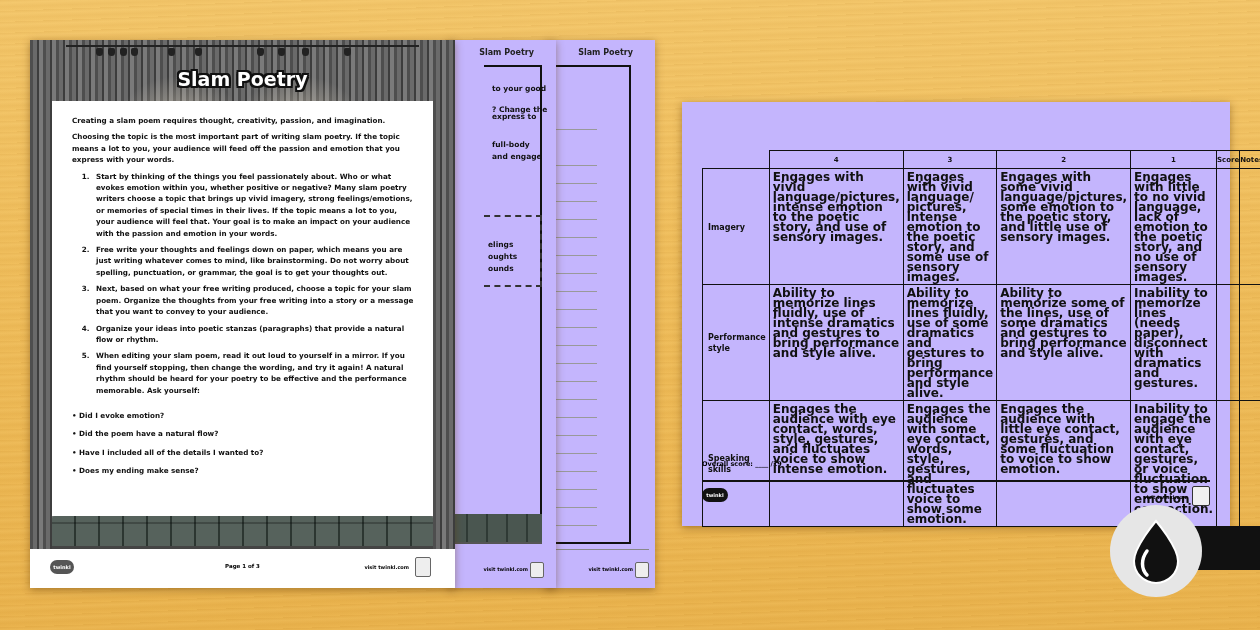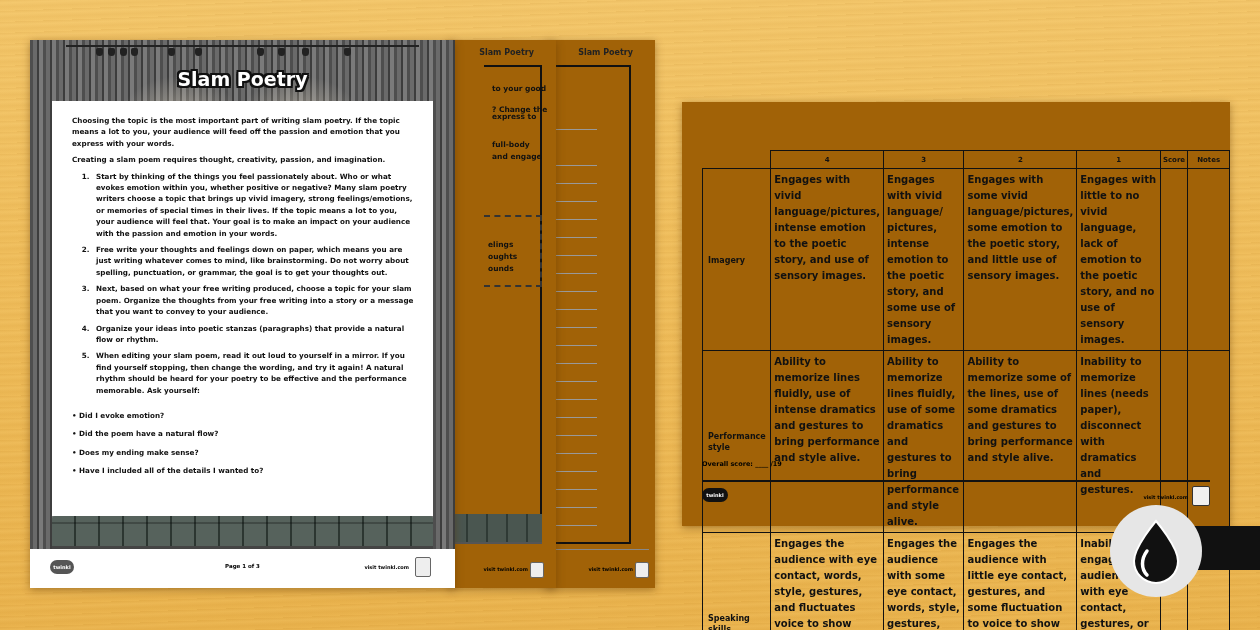--- a/index.html
+++ b/index.html
@@ -6,21 +6,21 @@
   html, body { width: 1260px; height: 630px; overflow: hidden; }
   body {
     position: relative;
     font-family: "DejaVu Sans", sans-serif;
     background:
       repeating-linear-gradient(178deg, rgba(180,120,30,0.10) 0px, rgba(255,220,140,0.10) 3px, rgba(190,130,40,0.08) 7px, rgba(255,210,120,0.06) 11px),
       linear-gradient(180deg, #f3c66a 0%, #efbd5b 40%, #e9b24c 100%);
   }
   .sheet {
     position: absolute;
-    background: #a16207;
+    background: #c4b5fd;
     box-shadow: 0 2px 8px rgba(90,50,0,0.45);
   }
   
   #page3 { left: 545px; top: 40px; width: 110px; height: 548px; }
   #page3 .hdr { position: absolute; right: 22px; top: 8px; font-size: 8px; font-weight: bold; color: #222; }
   #page3 .box { position: absolute; left: 0; right: 24px; top: 25px; bottom: 44px; border: 2px solid #111; border-left: none; }
   #page3 .line { position: absolute; left: 0; width: 52px; height: 1px; background: #999; }
   #page3 .foot { position: absolute; right: 22px; bottom: 16px; font-size: 5px; font-weight: bold; }
   #page3 .flogo { position: absolute; right: 6px; bottom: 10px; width: 14px; height: 16px; border: 1px solid #666; border-radius: 2px; background: #eee; }
   #page3 .fline { position: absolute; left: 0; right: 6px; bottom: 38px; height: 1px; background: #888; }
@@ -76,21 +76,21 @@
   #page1 .pagenum { position: absolute; left: 0; right: 0; top: 14px; text-align: center; font-size: 5.5px; font-weight: bold; }
   #page1 .url { position: absolute; right: 46px; top: 15px; font-size: 5px; font-weight: bold; }
   #page1 .flogo { position: absolute; right: 24px; top: 8px; width: 16px; height: 20px; border: 1px solid #666; border-radius: 2px; background: #eee; }
 
   
   #rubric { left: 682px; top: 102px; width: 548px; height: 424px; }
   #rubric .rtitle { position: absolute; left: 0; right: 0; top: 18px; text-align: center; font-size: 19px; font-weight: bold; color: #111; }
   #rubric table { position: absolute; left: 20px; top: 48px; border-collapse: collapse; color: #111; }
   #rubric th { font-size: 7px; font-weight: bold; height: 18px; border: 1.5px solid #111; text-align: center; }
   #rubric th.blank { border: none; border-bottom: 1.5px solid #111; }
-  #rubric td { border: 1.5px solid #111; font-size: 10px; font-weight: bold; line-height: 16px; vertical-align: top; padding: 3px 3px 2px 3px; height: 94px; }
+  #rubric td { border: 1.5px solid #111; font-size: 12px; font-weight: bold; line-height: 10px; vertical-align: top; padding: 3px 3px 2px 3px; height: 94px; }
   #rubric td.crit { vertical-align: middle; font-size: 8px; line-height: 11px; padding-left: 5px; }
   #rubric .overall { position: absolute; left: 20px; top: 358px; font-size: 6.5px; font-weight: bold; }
   #rubric .fline { position: absolute; left: 20px; right: 20px; top: 378px; height: 2px; background: #111; }
   #rubric .twinkl { position: absolute; left: 20px; top: 386px; width: 26px; height: 14px; background: #111; border-radius: 8px; color: #fff; font-size: 5px; text-align: center; line-height: 14px; font-weight: bold; }
   #rubric .url { position: absolute; right: 42px; top: 392px; font-size: 5px; font-weight: bold; }
   #rubric .flogo { position: absolute; right: 20px; top: 384px; width: 18px; height: 20px; border: 1.5px solid #333; border-radius: 2px; background: #f0f0f0; }
 
   
   #ink-badge { position: absolute; left: 1110px; top: 505px; width: 150px; height: 95px; }
   #ink-badge .bar { position: absolute; left: 70px; top: 21px; width: 80px; height: 44px; background: #111; }
@@ -160,34 +160,34 @@
     <div class="spot" style="left:101px"></div>
     <div class="spot" style="left:138px"></div>
     <div class="spot" style="left:165px"></div>
     <div class="spot" style="left:227px"></div>
     <div class="spot" style="left:248px"></div>
     <div class="spot" style="left:272px"></div>
     <div class="spot" style="left:314px"></div>
     <div class="title">Slam Poetry</div>
   </div>
   <div class="content">
+    <p>Creating a slam poem requires thought, creativity, passion, and imagination.</p>
     <p>Choosing the topic is the most important part of writing slam poetry. If the topic means a lot to you, your audience will feed off the passion and emotion that you express with your words.</p>
-    <p>Creating a slam poem requires thought, creativity, passion, and imagination.</p>
     <ol>
       <li>Start by thinking of the things you feel passionately about. Who or what evokes emotion within you, whether positive or negative? Many slam poetry writers choose a topic that brings up vivid imagery, strong feelings/emotions, or memories of special times in their lives. If the topic means a lot to you, your audience will feel that. Your goal is to make an impact on your audience with the passion and emotion in your words.</li>
       <li>Free write your thoughts and feelings down on paper, which means you are just writing whatever comes to mind, like brainstorming. Do not worry about spelling, punctuation, or grammar, the goal is to get your thoughts out.</li>
       <li>Next, based on what your free writing produced, choose a topic for your slam poem. Organize the thoughts from your free writing into a story or a message that you want to convey to your audience.</li>
       <li>Organize your ideas into poetic stanzas (paragraphs) that provide a natural flow or rhythm.</li>
       <li>When editing your slam poem, read it out loud to yourself in a mirror. If you find yourself stopping, then change the wording, and try it again! A natural rhythm should be heard for your poetry to be effective and the performance memorable. Ask yourself:</li>
     </ol>
     <ul>
       <li>Did I evoke emotion?</li>
       <li>Did the poem have a natural flow?</li>
+      <li>Have I included all of the details I wanted to?</li>
       <li>Does my ending make sense?</li>
-      <li>Have I included all of the details I wanted to?</li>
     </ul>
   </div>
   <div class="seats"></div>
   <div class="footbar"></div>
   <div class="footer">
     <div class="twinkl">twinkl</div>
     <div class="pagenum">Page 1 of 3</div>
     <div class="url">visit twinkl.com</div>
     <div class="flogo"></div>
   </div>

